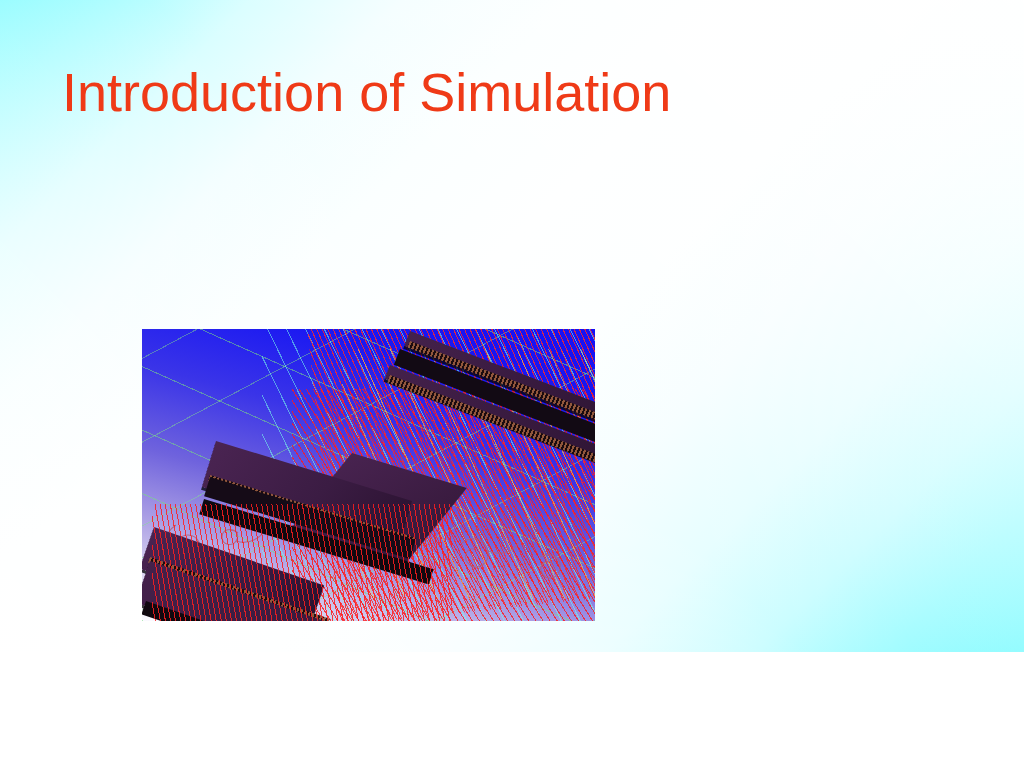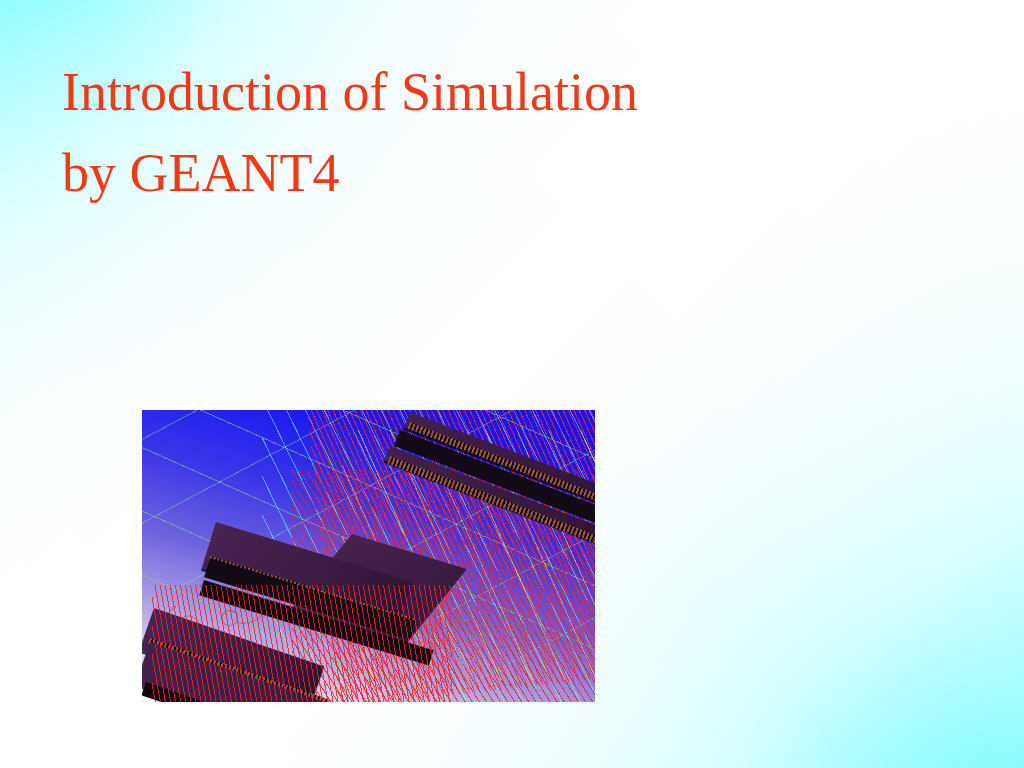--- a/index.html
+++ b/index.html
@@ -4,23 +4,23 @@
 <title>Introduction of Simulation by GEANT4</title>
 <style>
   html, body {
     margin: 0;
     padding: 0;
     background: #ffffff;
   }
   #slide {
     position: relative;
     width: 1024px;
-    height: 768px;
+    height: 652px;
     overflow: hidden;
-    font-family: Liberation Serif, serif;
+    font-family: Liberation Sans, sans-serif;
     
     background:
       linear-gradient(135deg,
         #7ffcff 0%,
         #a9fdff 7%,
         #d8feff 15%,
         #f2feff 24%,
         #fbffff 34%,
         #feffff 45%,
         #fdffff 55%,
@@ -182,21 +182,20 @@
   
   .curl { position: absolute; }
 </style>
 </head>
 <body>
 
 <div id="slide">
 
   <div class="title-block">
     <div class="title-line">Introduction of Simulation</div>
-    <div class="title-line">by GEANT4</div>
   </div>
 
   <div class="picture-frame">
     <div class="pic-sky"></div>
 
     <div class="pic-layer">
       <div class="tracks-green-wide"></div>
       <div class="tracks-cyan"></div>
       <div class="tracks-red-upper"></div>
       <div class="tracks-red-fan"></div>

